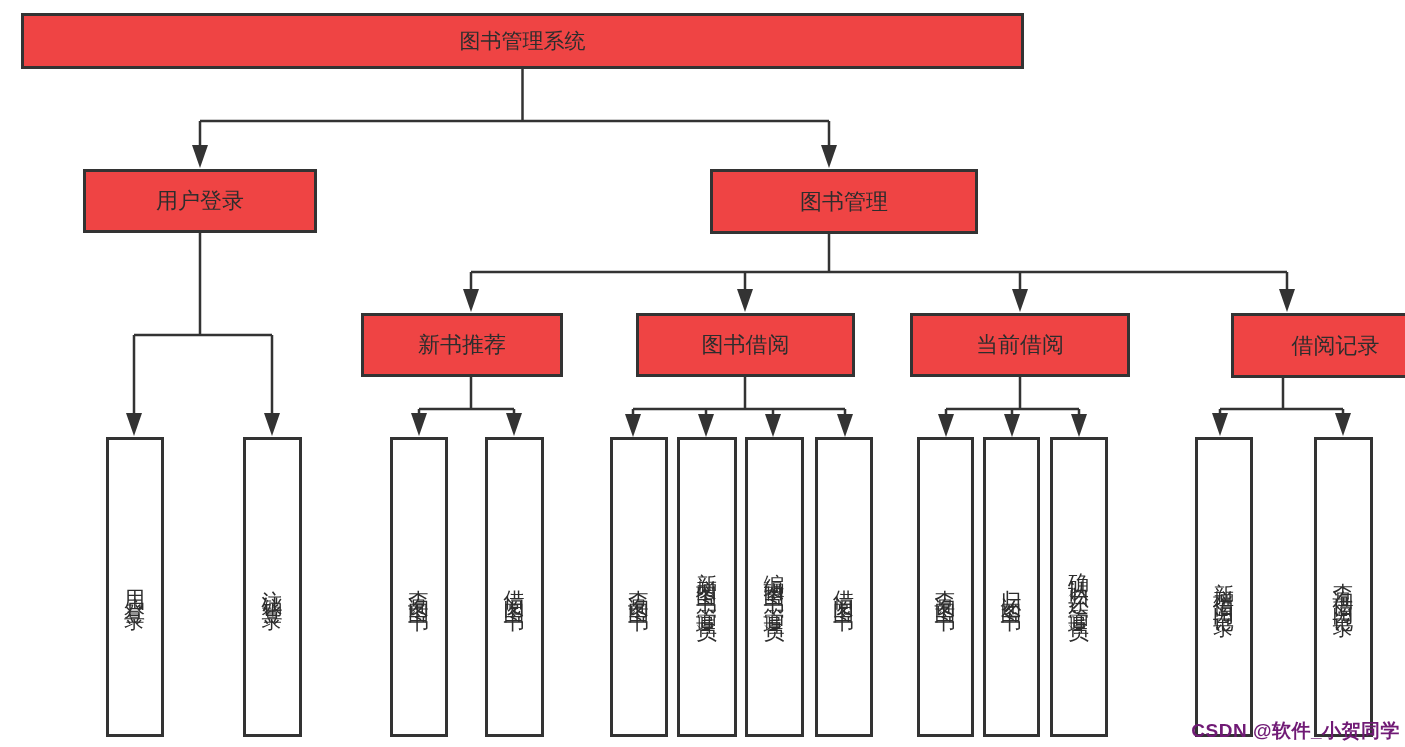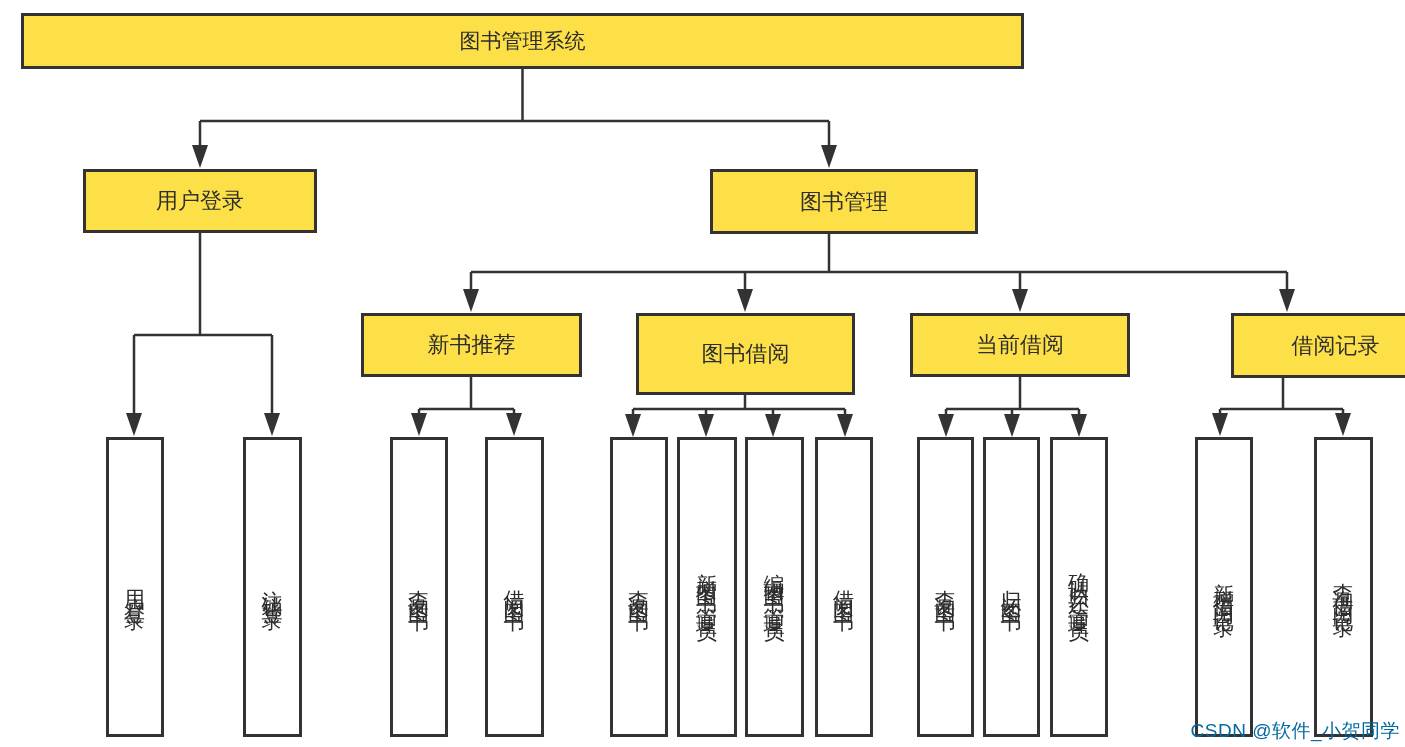--- a/index.html
+++ b/index.html
@@ -19,35 +19,35 @@
   .wires {
     position: absolute;
     left: 0; top: 0;
     width: 1405px;
     height: 747px;
     pointer-events: none;
   }
   .node {
     position: absolute;
     box-sizing: border-box;
-    background: #fde047;
+    background: #ef4444;
     border: 3px solid #333333;
     display: flex;
     align-items: center;
     justify-content: center;
     text-align: center;
     font-size: 22px;
     color: #2d2d2d;
     white-space: nowrap;
   }
   .node.root  { left: 21px;   top: 13px;  width: 1003px; height: 56px; font-size: 21px; }
   .node.b1    { left: 83px;   top: 169px; width: 234px;  height: 64px; }
   .node.b2    { left: 710px;  top: 169px; width: 268px;  height: 65px; }
-  .node.s1    { left: 361px;  top: 313px; width: 221px;  height: 64px; }
-  .node.s2    { left: 636px;  top: 313px; width: 219px;  height: 82px; }
+  .node.s1    { left: 361px;  top: 313px; width: 202px;  height: 64px; }
+  .node.s2    { left: 636px;  top: 313px; width: 219px;  height: 64px; }
   .node.s3    { left: 910px;  top: 313px; width: 220px;  height: 64px; }
   .node.s4    { left: 1183px; top: 313px; width: 209px;  height: 65px; margin-left: 48px; }
   .leaf {
     position: absolute;
     top: 437px;
     height: 300px;
     box-sizing: border-box;
     background: #ffffff;
     border: 3px solid #333333;
     display: flex;
@@ -73,23 +73,24 @@
   .leaf.d1 { left: 917px;  width: 57px; }
   .leaf.d2 { left: 983px;  width: 57px; }
   .leaf.d3 { left: 1050px; width: 58px; }
   .leaf.e1 { left: 1195px; width: 58px; }
   .leaf.e2 { left: 1314px; width: 59px; }
   .watermark {
     position: absolute;
     right: 5px;
     bottom: 3px;
     font-size: 19px;
-    color: #0369a1;
+    color: #701a75;
     letter-spacing: 0.5px;
     z-index: 5;
+    font-weight: bold;
   }
 </style>
 </head>
 <body>
 
 <div class="stage">
 
   <svg class="wires" viewBox="0 0 1405 747" xmlns="http://www.w3.org/2000/svg">
     <g stroke="#333333" stroke-width="2.5" fill="none">
       <path d="M522.5 69 V122 M200 121 H829 M200 121 V150 M829 121 V150

